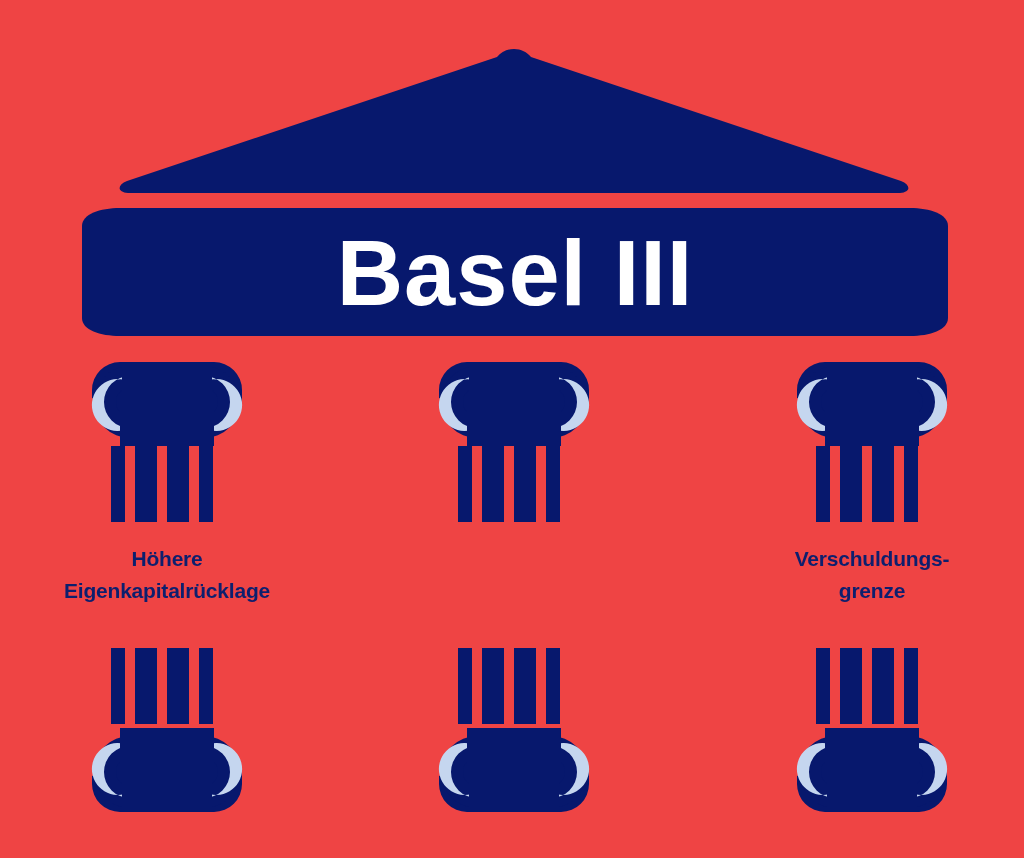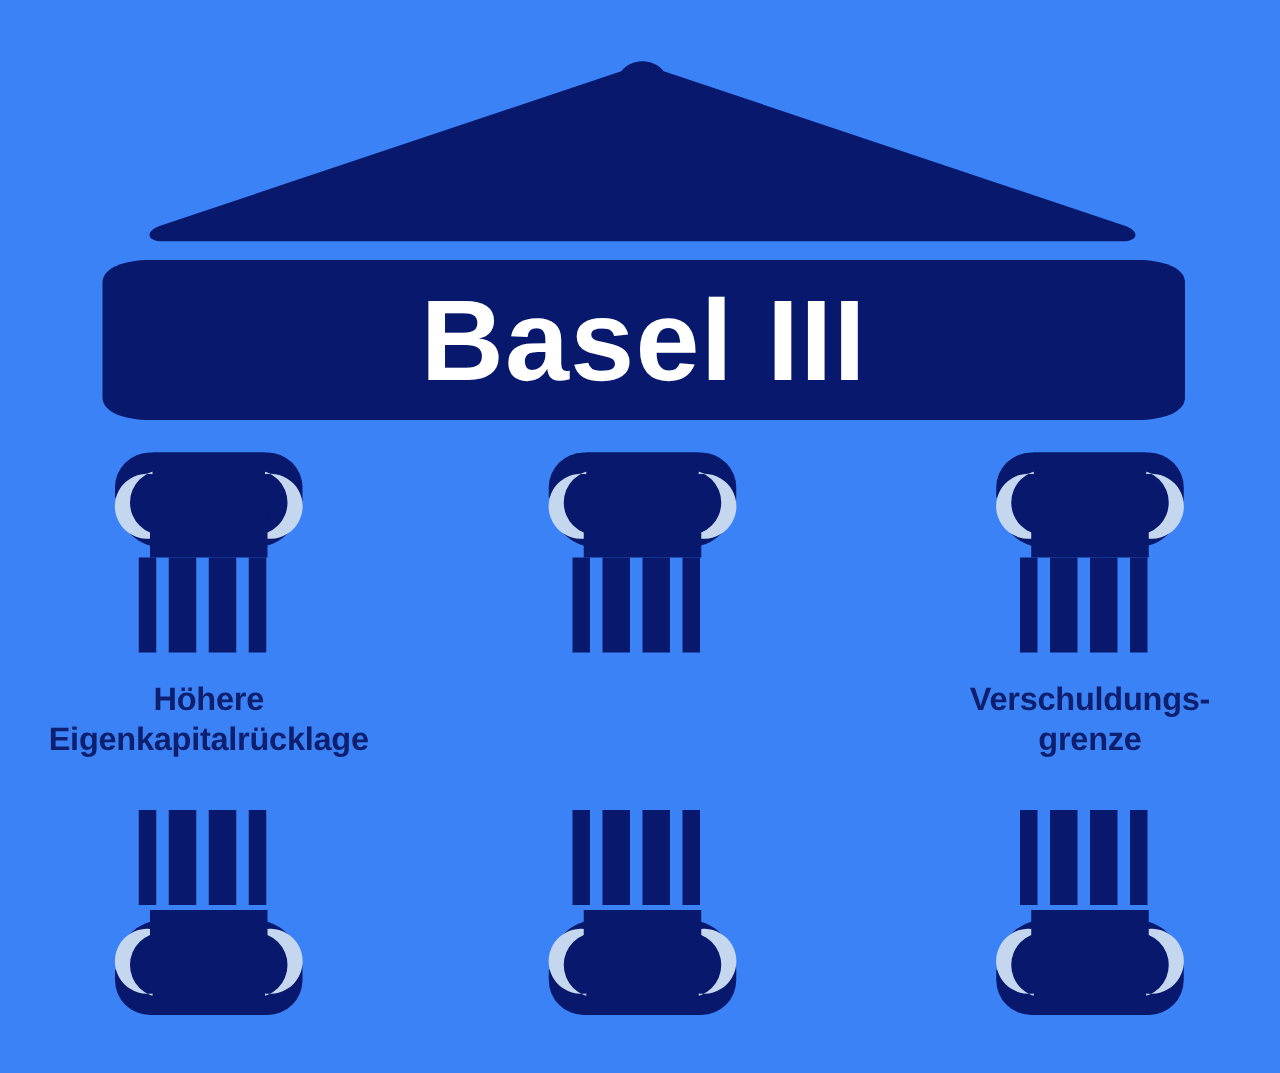--- a/index.html
+++ b/index.html
@@ -11,37 +11,37 @@
     width: 1024px;
     height: 858px;
     background: #c5d6ef;
     font-family: "Liberation Sans", sans-serif;
     overflow: hidden;
   }
   #stage {
     position: relative;
     width: 1024px;
     height: 858px;
-    background: #3b82f6;
+    background: #ef4444;
   }
   #artboard {
     position: absolute;
     left: 0;
     top: 0;
     width: 1024px;
     height: 858px;
     display: block;
   }
   .label {
     position: absolute;
     text-align: center;
     color: #0d1f6e;
     font-family: "Liberation Sans", sans-serif;
     font-weight: bold;
-    font-size: 26px;
+    font-size: 21px;
     line-height: 32px;
     letter-spacing: -0.2px;
     white-space: pre-line;
   }
   #label-0 { left: 7px;   top: 543px; width: 320px; }
   #label-1 { left: 354px; top: 543px; width: 320px; }
   #label-2 { left: 712px; top: 543px; width: 320px; }
 
   .title-text {
     position: absolute;

